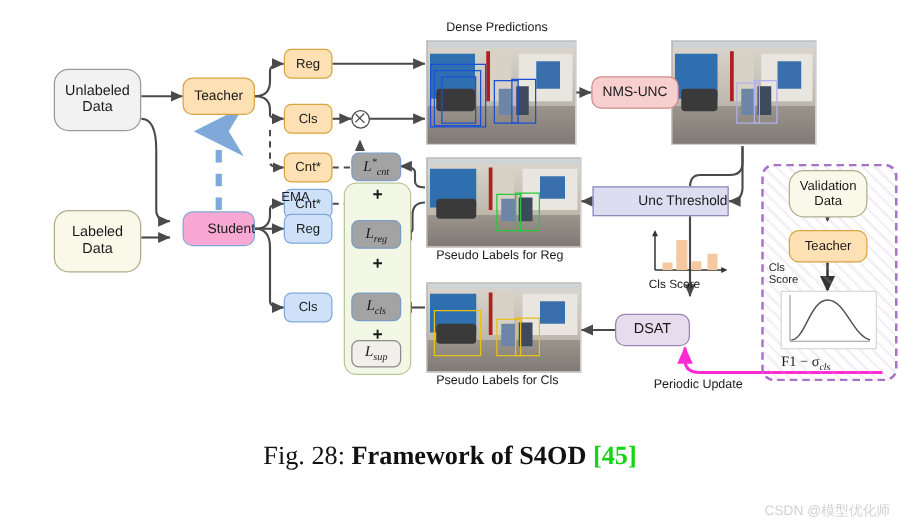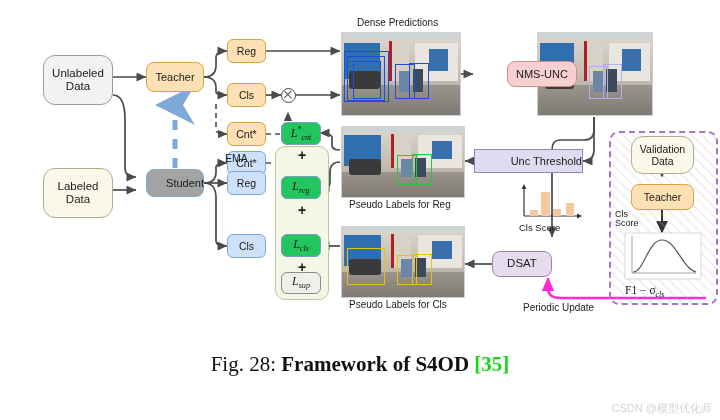--- a/index.html
+++ b/index.html
@@ -53,39 +53,39 @@
     border-color: #b0ad8c;
     border-radius: 12px;
     font-size: 11.5px;
   }
   .node.teacher {
     background: #fde0b4;
     border-color: #d9a441;
     border-radius: 8px;
   }
   .node.student {
-    background: #a3a3a3;
+    background: #f9a8d4;
     border-color: #7fa9d8;
     border-radius: 8px;
     padding-left: 20px;
   }
   .node.head-orange {
     background: #fde0b4;
     border-color: #d9a441;
     border-radius: 6px;
     font-size: 10.5px;
   }
   .node.head-blue {
     background: #cfe1f8;
     border-color: #7fa9d8;
     border-radius: 6px;
     font-size: 10.5px;
   }
   .node.loss-blue {
-    background: #22c55e;
+    background: #a3a3a3;
     border-color: #7b9cc4;
     border-radius: 6px;
     font-family: "Liberation Serif", serif;
     font-style: italic;
     font-size: 12px;
   }
   .node.loss-grey {
     background: #f0efe9;
     border-color: #8c8c8c;
     border-radius: 6px;
@@ -485,21 +485,21 @@
       <div class="ground"></div>
     <div class="moto"></div>
       <div class="p1"></div>
       <div class="p2"></div>
     <div class="bbox yellow" style="left:4%; top:30%; width:30%; height:50%;"></div>
     <div class="bbox yellow" style="left:45%; top:40%; width:15%; height:40%;"></div>
     <div class="bbox yellow" style="left:57%; top:38%; width:15%; height:42%;"></div>
   </div>
   <div class="caption" style="left:349px; top:299px;">Pseudo Labels for Cls</div>
 
-  <div class="node nms" style="left:473px; top:61px; width:70px; height:26px;margin-left:34px;">
+  <div class="node nms" style="left:473px; top:61px; width:70px; height:26px;">
     <span>NMS-UNC</span>
   </div>
 
   <div class="node unc" style="left:474px; top:149px; width:109px; height:24px;">
     <span>Unc Threshold</span>
   </div>
 
   <div class="node dsat" style="left:492px; top:251px; width:60px; height:26px;">
     <span>DSAT</span>
   </div>
@@ -539,18 +539,18 @@
     <path d="M9,40 C20,40 24,8 38,8 C52,8 58,36 72,40" fill="none" stroke="#555" stroke-width="1.2"></path>
   </svg>
 
   <div class="formula" style="left:625px; top:284px;">
     <span>F1 − σ</span><span class="sub">cls</span>
   </div>
 
   <div class="figcaption">
     <span class="lead">Fig. 28:</span>
     <span class="bold">Framework of S4OD</span>
-    <span class="cite">[35]</span>
+    <span class="cite">[45]</span>
   </div>
 
   <div class="watermark">CSDN @模型优化师</div>
 
 </div>
 
 </body></html>

